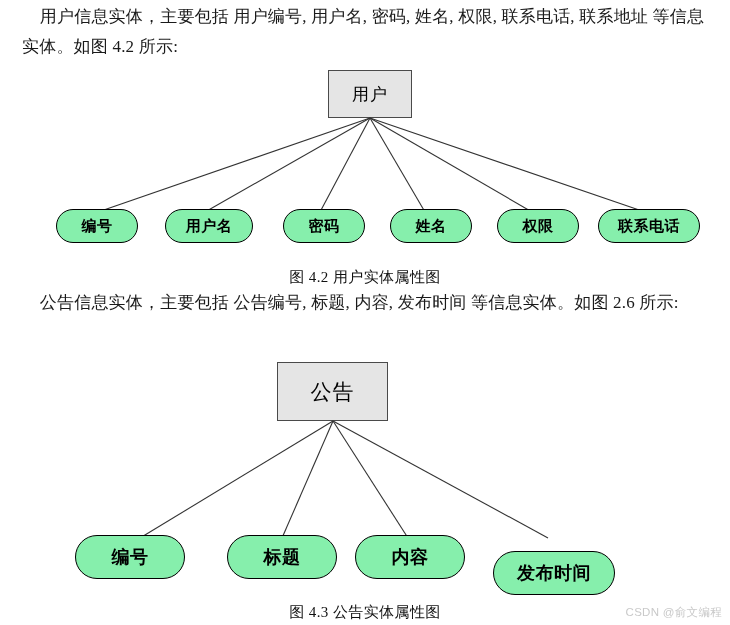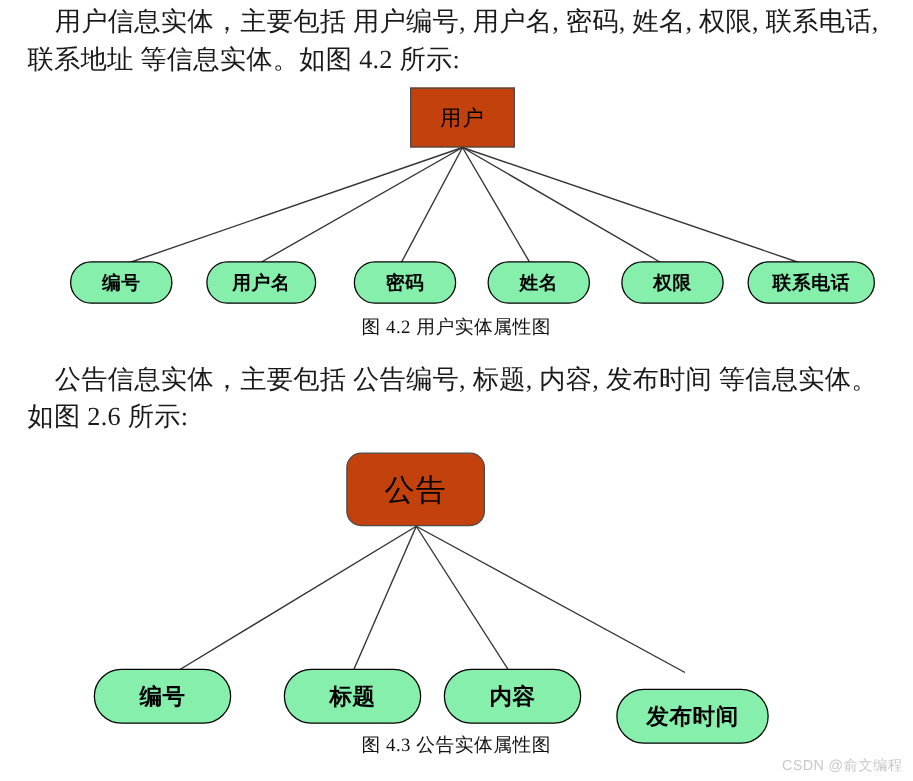--- a/index.html
+++ b/index.html
@@ -19,55 +19,56 @@
   .page {
     position: absolute;
     left: 0; top: 0;
     width: 730px;
     height: 625px;
   }
 
   
   .para {
     position: absolute;
-    font-size: 21px;
+    font-size: 17px;
     line-height: 30px;
     color: #1a1a1a;
     letter-spacing: 0.2px;
     white-space: pre-wrap;
   }
   .para-1 { left: 22px; top: 2px; width: 690px; }
   .para-2 { left: 22px; top: 288px; width: 690px; }
 
   
   .caption {
     position: absolute;
     width: 730px;
     text-align: center;
     font-size: 15px;
     color: #111;
     letter-spacing: 0.4px;
+    margin-top: 16px;
   }
   .caption-1 { top: 252px; }
   .caption-2 { top: 587px; }
 
   
   .er-entity {
     position: absolute;
     border: 1.6px solid #4a4a4a;
-    background: #c2410c;
+    background: #e5e5e5;
     box-sizing: border-box;
     display: flex;
     align-items: center;
     justify-content: center;
     font-size: 17px;
     color: #000;
     letter-spacing: 1px;
   }
-  .er-entity.big { font-size: 24px; border-radius: 12px; }
+  .er-entity.big { font-size: 21px; }
 
   .er-attr {
     position: absolute;
     border: 1.3px solid #000000;
     background: #86efac;
     box-sizing: border-box;
     border-radius: 999px;
     display: flex;
     align-items: center;
     justify-content: center;

